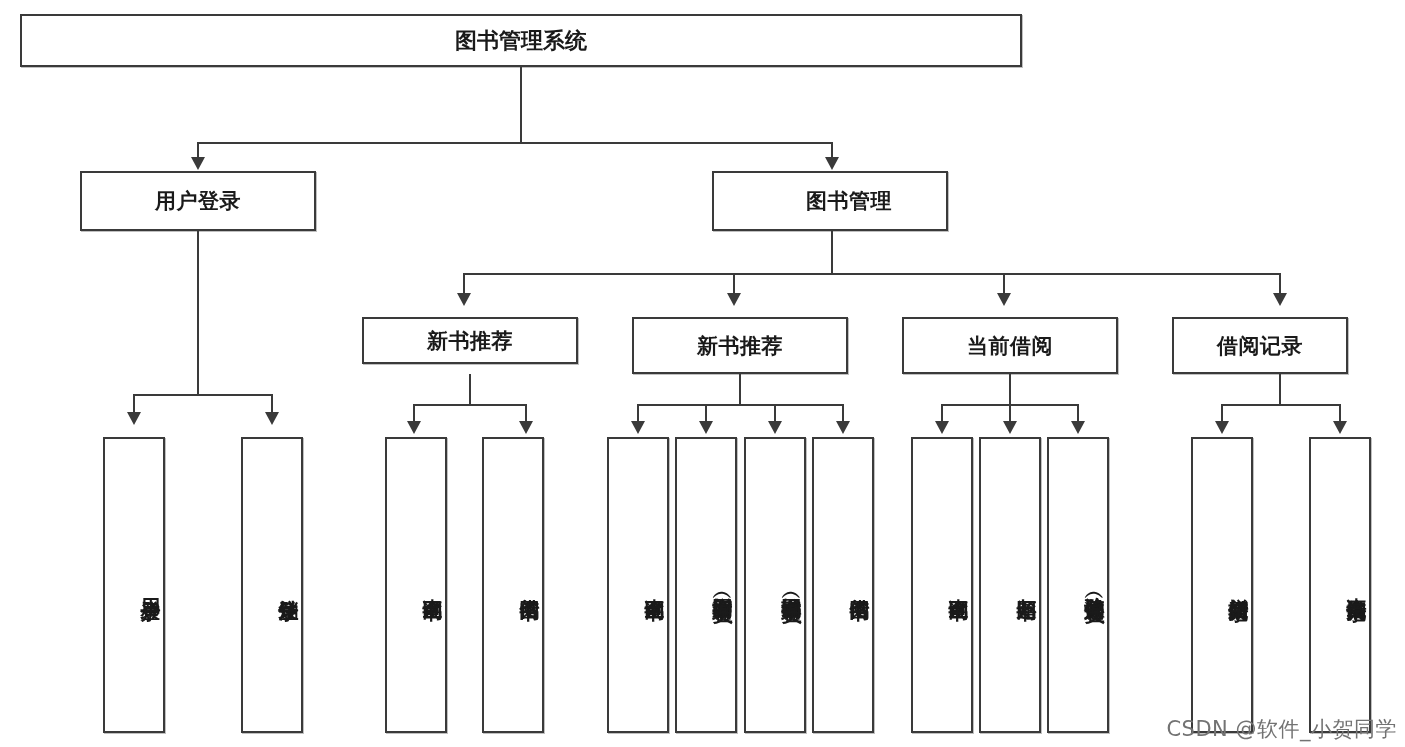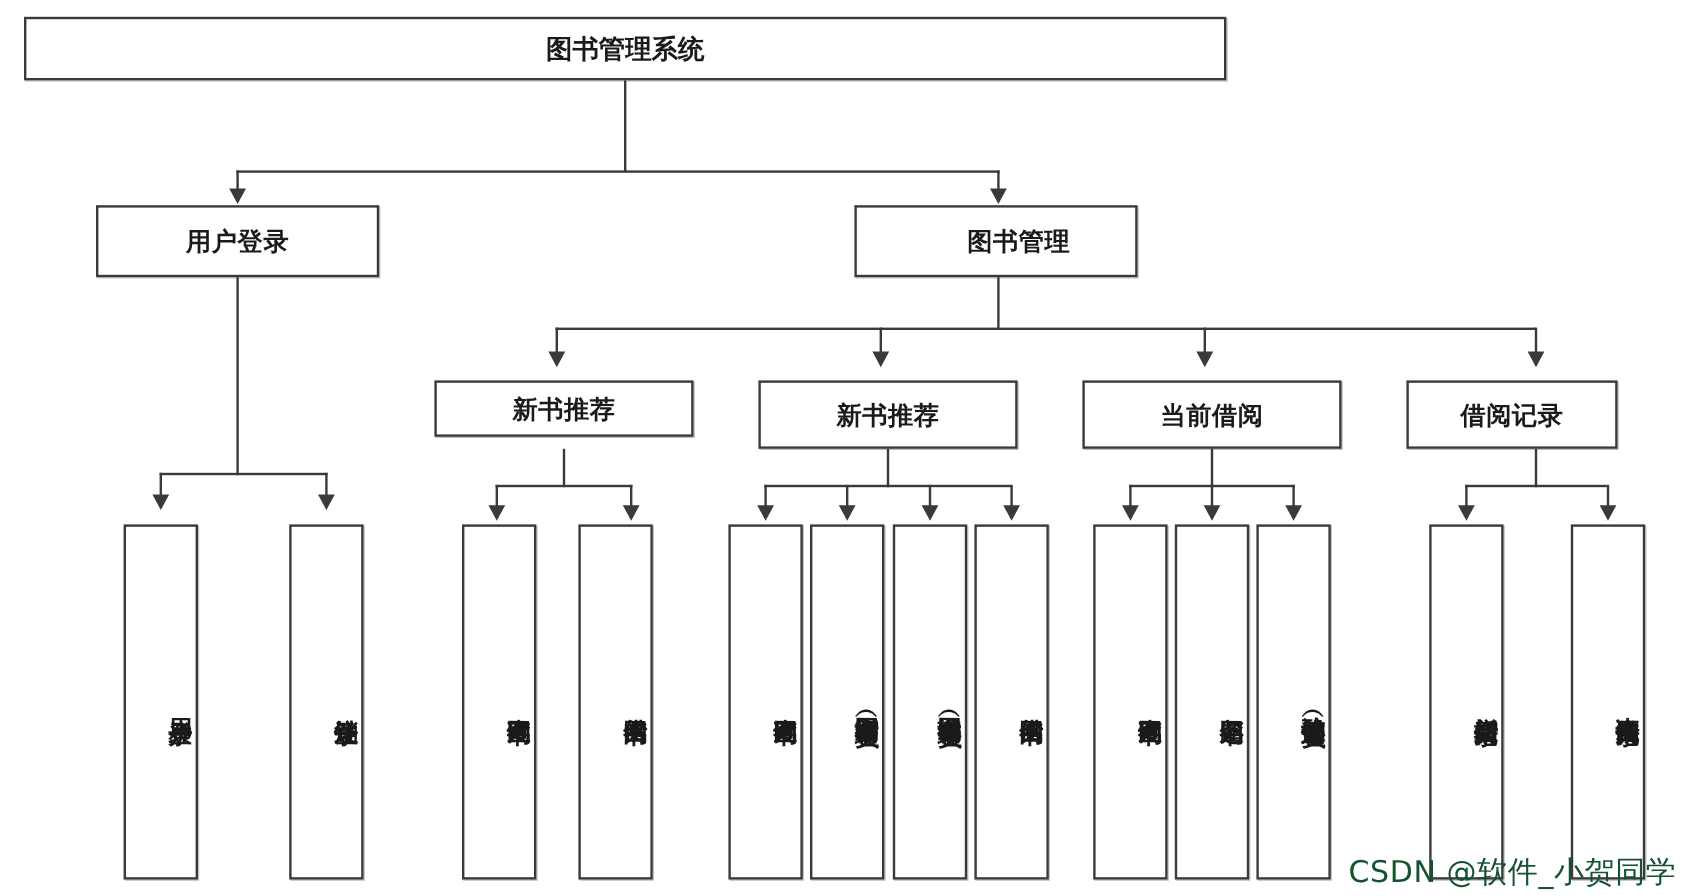--- a/index.html
+++ b/index.html
@@ -65,22 +65,22 @@
     width: 0;
     height: 0;
     border-left: 7px solid transparent;
     border-right: 7px solid transparent;
     border-top: 13px solid #3a3a3a;
   }
   #watermark {
     position: absolute;
     right: 8px;
     bottom: 4px;
-    font-size: 25px;
-    color: #14532d;
+    font-size: 21px;
+    color: #737373;
     white-space: nowrap;
     letter-spacing: 0.5px;
   }
 </style>
 </head>
 <body>
 
 <div id="canvas">
 
   <div class="node node-root" style="left:20px; top:14px; width:1002px; height:53px;">

